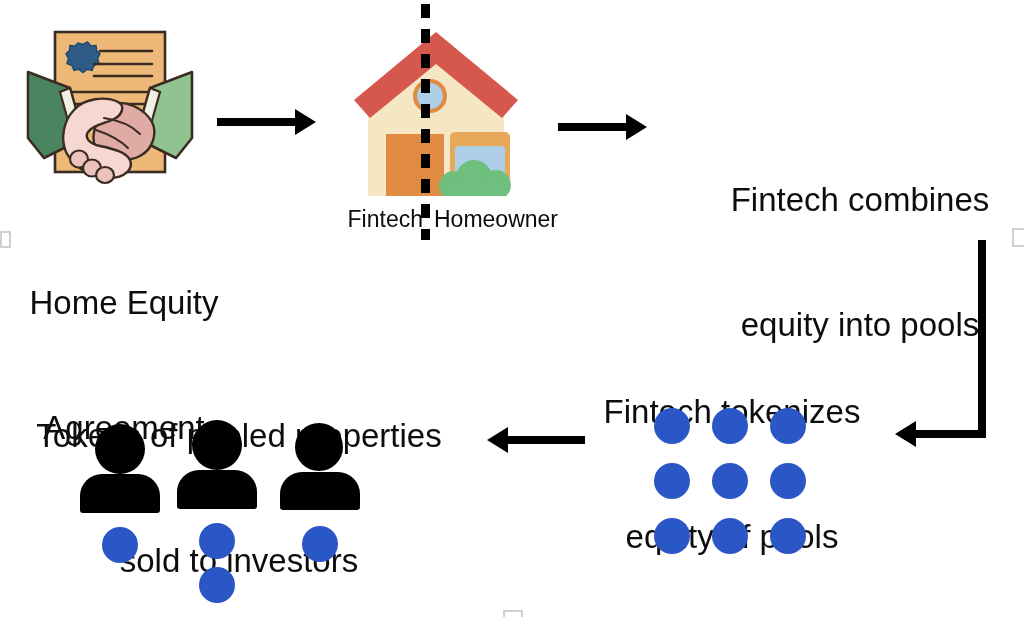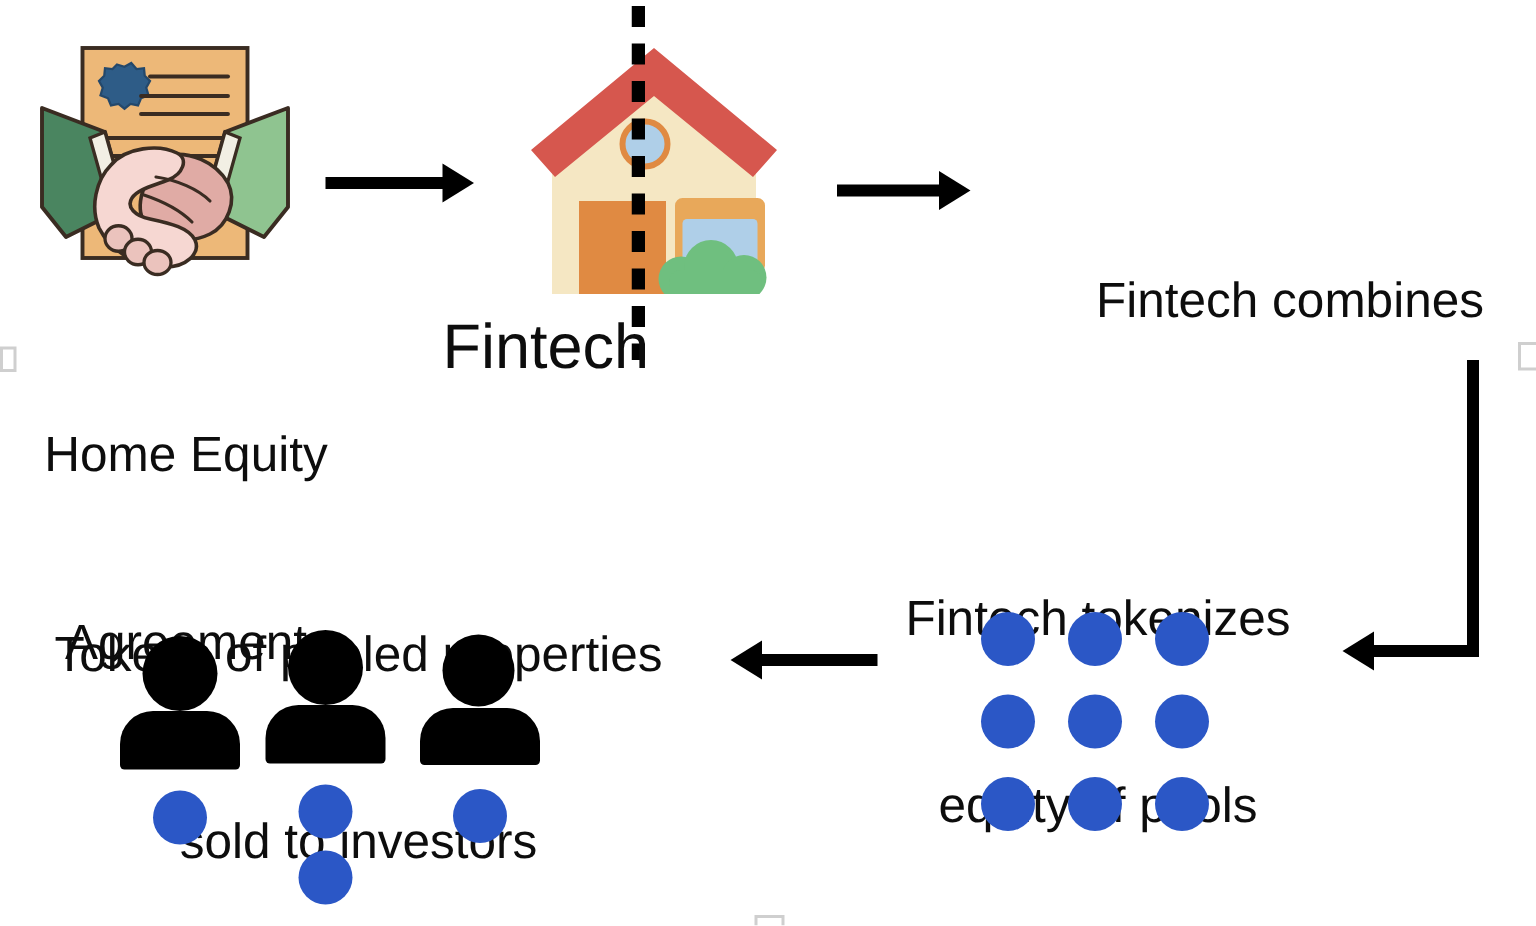--- a/index.html
+++ b/index.html
@@ -21,21 +21,21 @@
   .abs { position: absolute; }
   .label {
     color: #0d0d0d;
     font-family: "Liberation Sans", sans-serif;
     font-weight: 400;
     line-height: 1.26;
     white-space: pre;
     text-align: center;
   }
   .label-lg { font-size: 33px; }
-  .label-md { font-size: 42px; }
+  .label-md { font-size: 23px; }
 
   
   #handshake-icon { left: 22px; top: 26px; width: 176px; height: 172px; }
 
   
   #house-icon { left: 350px; top: 28px; width: 172px; height: 178px; }
 
   
   .arrow-line {
     background: #000000;
@@ -160,28 +160,30 @@
     </svg>
   </div>
 
   <div class="abs" style="left:421px; top:4px; width:9px; height:236px;">
     <svg width="9" height="236" xmlns="http://www.w3.org/2000/svg">
       <line x1="4.5" y1="0" x2="4.5" y2="236" stroke="#000000" stroke-width="9" stroke-dasharray="14 11"></line>
     </svg>
   </div>
 
   <div class="abs label label-md" style="left:295px; top:205px; width:128px; text-align:right;">Fintech</div>
+  <div class="abs label label-md" style="left:434px; top:205px; width:230px; text-align:left;">Homeowner</div>
 
   <div class="abs" style="left:558px; top:114px; width:92px; height:26px;">
     <div class="abs arrow-line" style="left:0px; top:9px; width:70px; height:8px;"></div>
     <div class="abs arrow-head head-right" style="left:68px; top:0px;"></div>
   </div>
 
   <div class="abs label label-lg" style="left:700px; top:96px; width:320px;">
     <div>Fintech combines</div>
+    <div>equity into pools</div>
   </div>
 
   <div class="abs" style="left:890px; top:240px; width:100px; height:212px;">
     <div class="abs arrow-line" style="left:88px; top:0px; width:8px; height:198px;"></div>
     <div class="abs arrow-line" style="left:25px; top:190px; width:71px; height:8px;"></div>
     <div class="abs arrow-head head-left" style="left:5px; top:181px;"></div>
   </div>
 
   <div class="abs label label-lg" style="left:572px; top:308px; width:320px;">
     <div>Fintech tokenizes</div>

